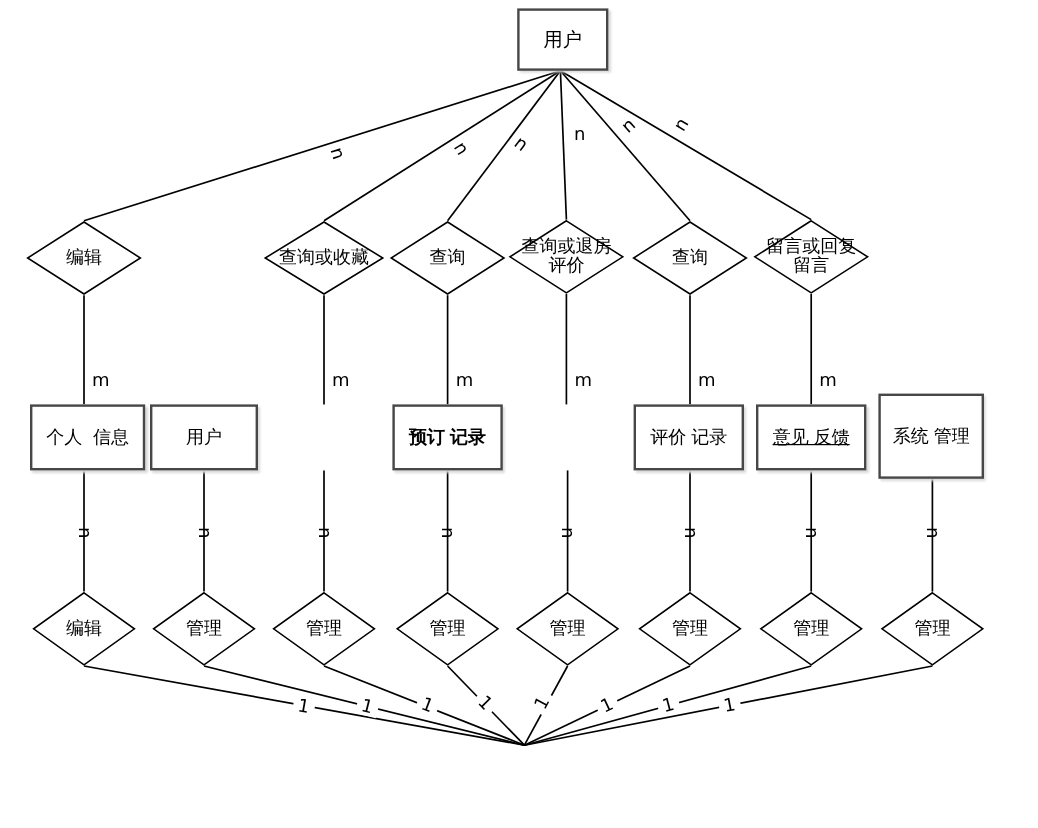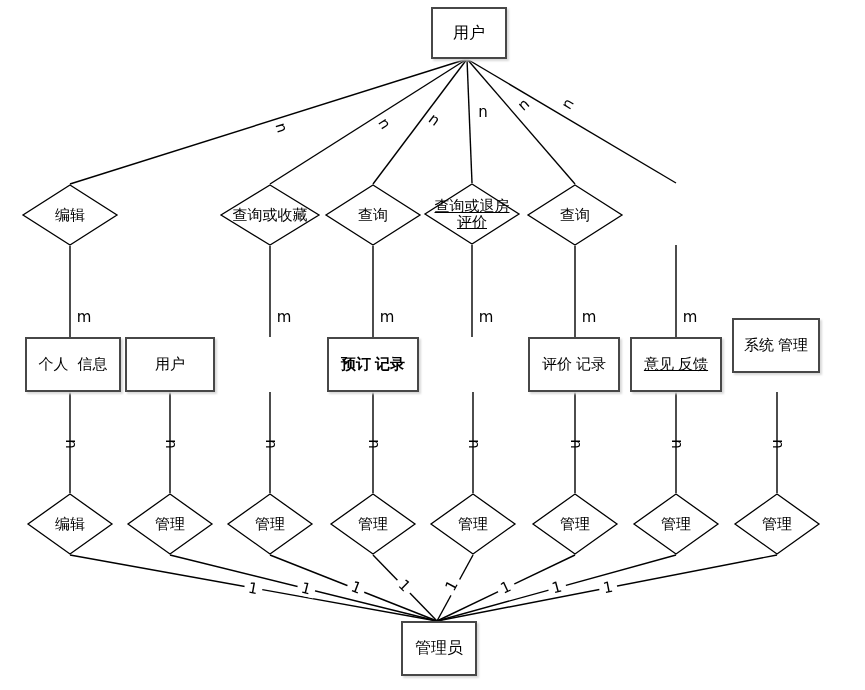--- a/index.html
+++ b/index.html
@@ -79,45 +79,51 @@
   <div class="diamond" style="left:325px;top:184px;width:96px;height:62px;">
     <svg viewBox="0 0 96 62" preserveAspectRatio="none">
         <polygon points="48,1 95,31 48,61 1,31"></polygon>
       </svg>
     <span class="dlabel">查询</span>
   </div>
   <div class="diamond" style="left:424px;top:183px;width:96px;height:62px;">
     <svg viewBox="0 0 96 62" preserveAspectRatio="none">
         <polygon points="48,1 95,31 48,61 1,31"></polygon>
       </svg>
-    <span class="dlabel" style="width:88px;text-decoration:underline;">查询或退房 评价</span>
+    <span class="dlabel" style="width:88px;">查询或退房 评价</span>
   </div>
   <div class="diamond" style="left:527px;top:184px;width:96px;height:62px;">
     <svg viewBox="0 0 96 62" preserveAspectRatio="none">
         <polygon points="48,1 95,31 48,61 1,31"></polygon>
       </svg>
     <span class="dlabel">查询</span>
+  </div>
+  <div class="diamond" style="left:628px;top:183px;width:96px;height:62px;">
+    <svg viewBox="0 0 96 62" preserveAspectRatio="none">
+        <polygon points="48,1 95,31 48,61 1,31"></polygon>
+      </svg>
+    <span class="dlabel" style="width:88px;">留言或回复 留言</span>
   </div>
 
   <div class="entity" style="left:25px;top:337px;width:96px;height:55px;font-family:Liberation Mono, monospace;">
     <span>个人 信息</span>
   </div>
   <div class="entity" style="left:125px;top:337px;width:90px;height:55px;">
     <span>用户</span>
   </div>
   <div class="entity" style="left:327px;top:337px;width:92px;height:55px;font-weight:bold;">
     <span>预订 记录</span>
   </div>
   <div class="entity" style="left:528px;top:337px;width:92px;height:55px;">
     <span>评价 记录</span>
   </div>
   <div class="entity" style="left:630px;top:337px;width:92px;height:55px;text-decoration:underline;">
     <span>意见 反馈</span>
   </div>
-  <div class="entity" style="left:732px;top:318px;width:88px;height:55px;">
+  <div class="entity" style="left:732px;top:328px;width:88px;height:71px;">
     <span>系统 管理</span>
   </div>
 
   <div class="diamond" style="left:27px;top:493px;width:86px;height:62px;">
     <svg viewBox="0 0 86 62" preserveAspectRatio="none">
         <polygon points="43,1 85,31 43,61 1,31"></polygon>
       </svg>
     <span class="dlabel">编辑</span>
   </div>
   <div class="diamond" style="left:127px;top:493px;width:86px;height:62px;">
@@ -156,23 +162,20 @@
       </svg>
     <span class="dlabel">管理</span>
   </div>
   <div class="diamond" style="left:734px;top:493px;width:86px;height:62px;">
     <svg viewBox="0 0 86 62" preserveAspectRatio="none">
         <polygon points="43,1 85,31 43,61 1,31"></polygon>
       </svg>
     <span class="dlabel">管理</span>
   </div>
 
-  <div class="entity big" style="left:401px;top:621px;width:76px;height:55px;">
-    <span>管理员</span>
-  </div>
 
   <span class="card" style="left:281px;top:128px;--r:72deg;">n</span>
   <span class="card" style="left:384px;top:124px;--r:58deg;">n</span>
   <span class="card" style="left:434px;top:120px;--r:37deg;">n</span>
   <span class="card" style="left:483px;top:112px;--r:0deg;">n</span>
   <span class="card" style="left:524px;top:105px;--r:-41deg;">n</span>
   <span class="card" style="left:568px;top:104px;--r:-59deg;">n</span>
 
   <span class="card" style="left:84px;top:317px;">m</span>
   <span class="card" style="left:284px;top:317px;">m</span>

